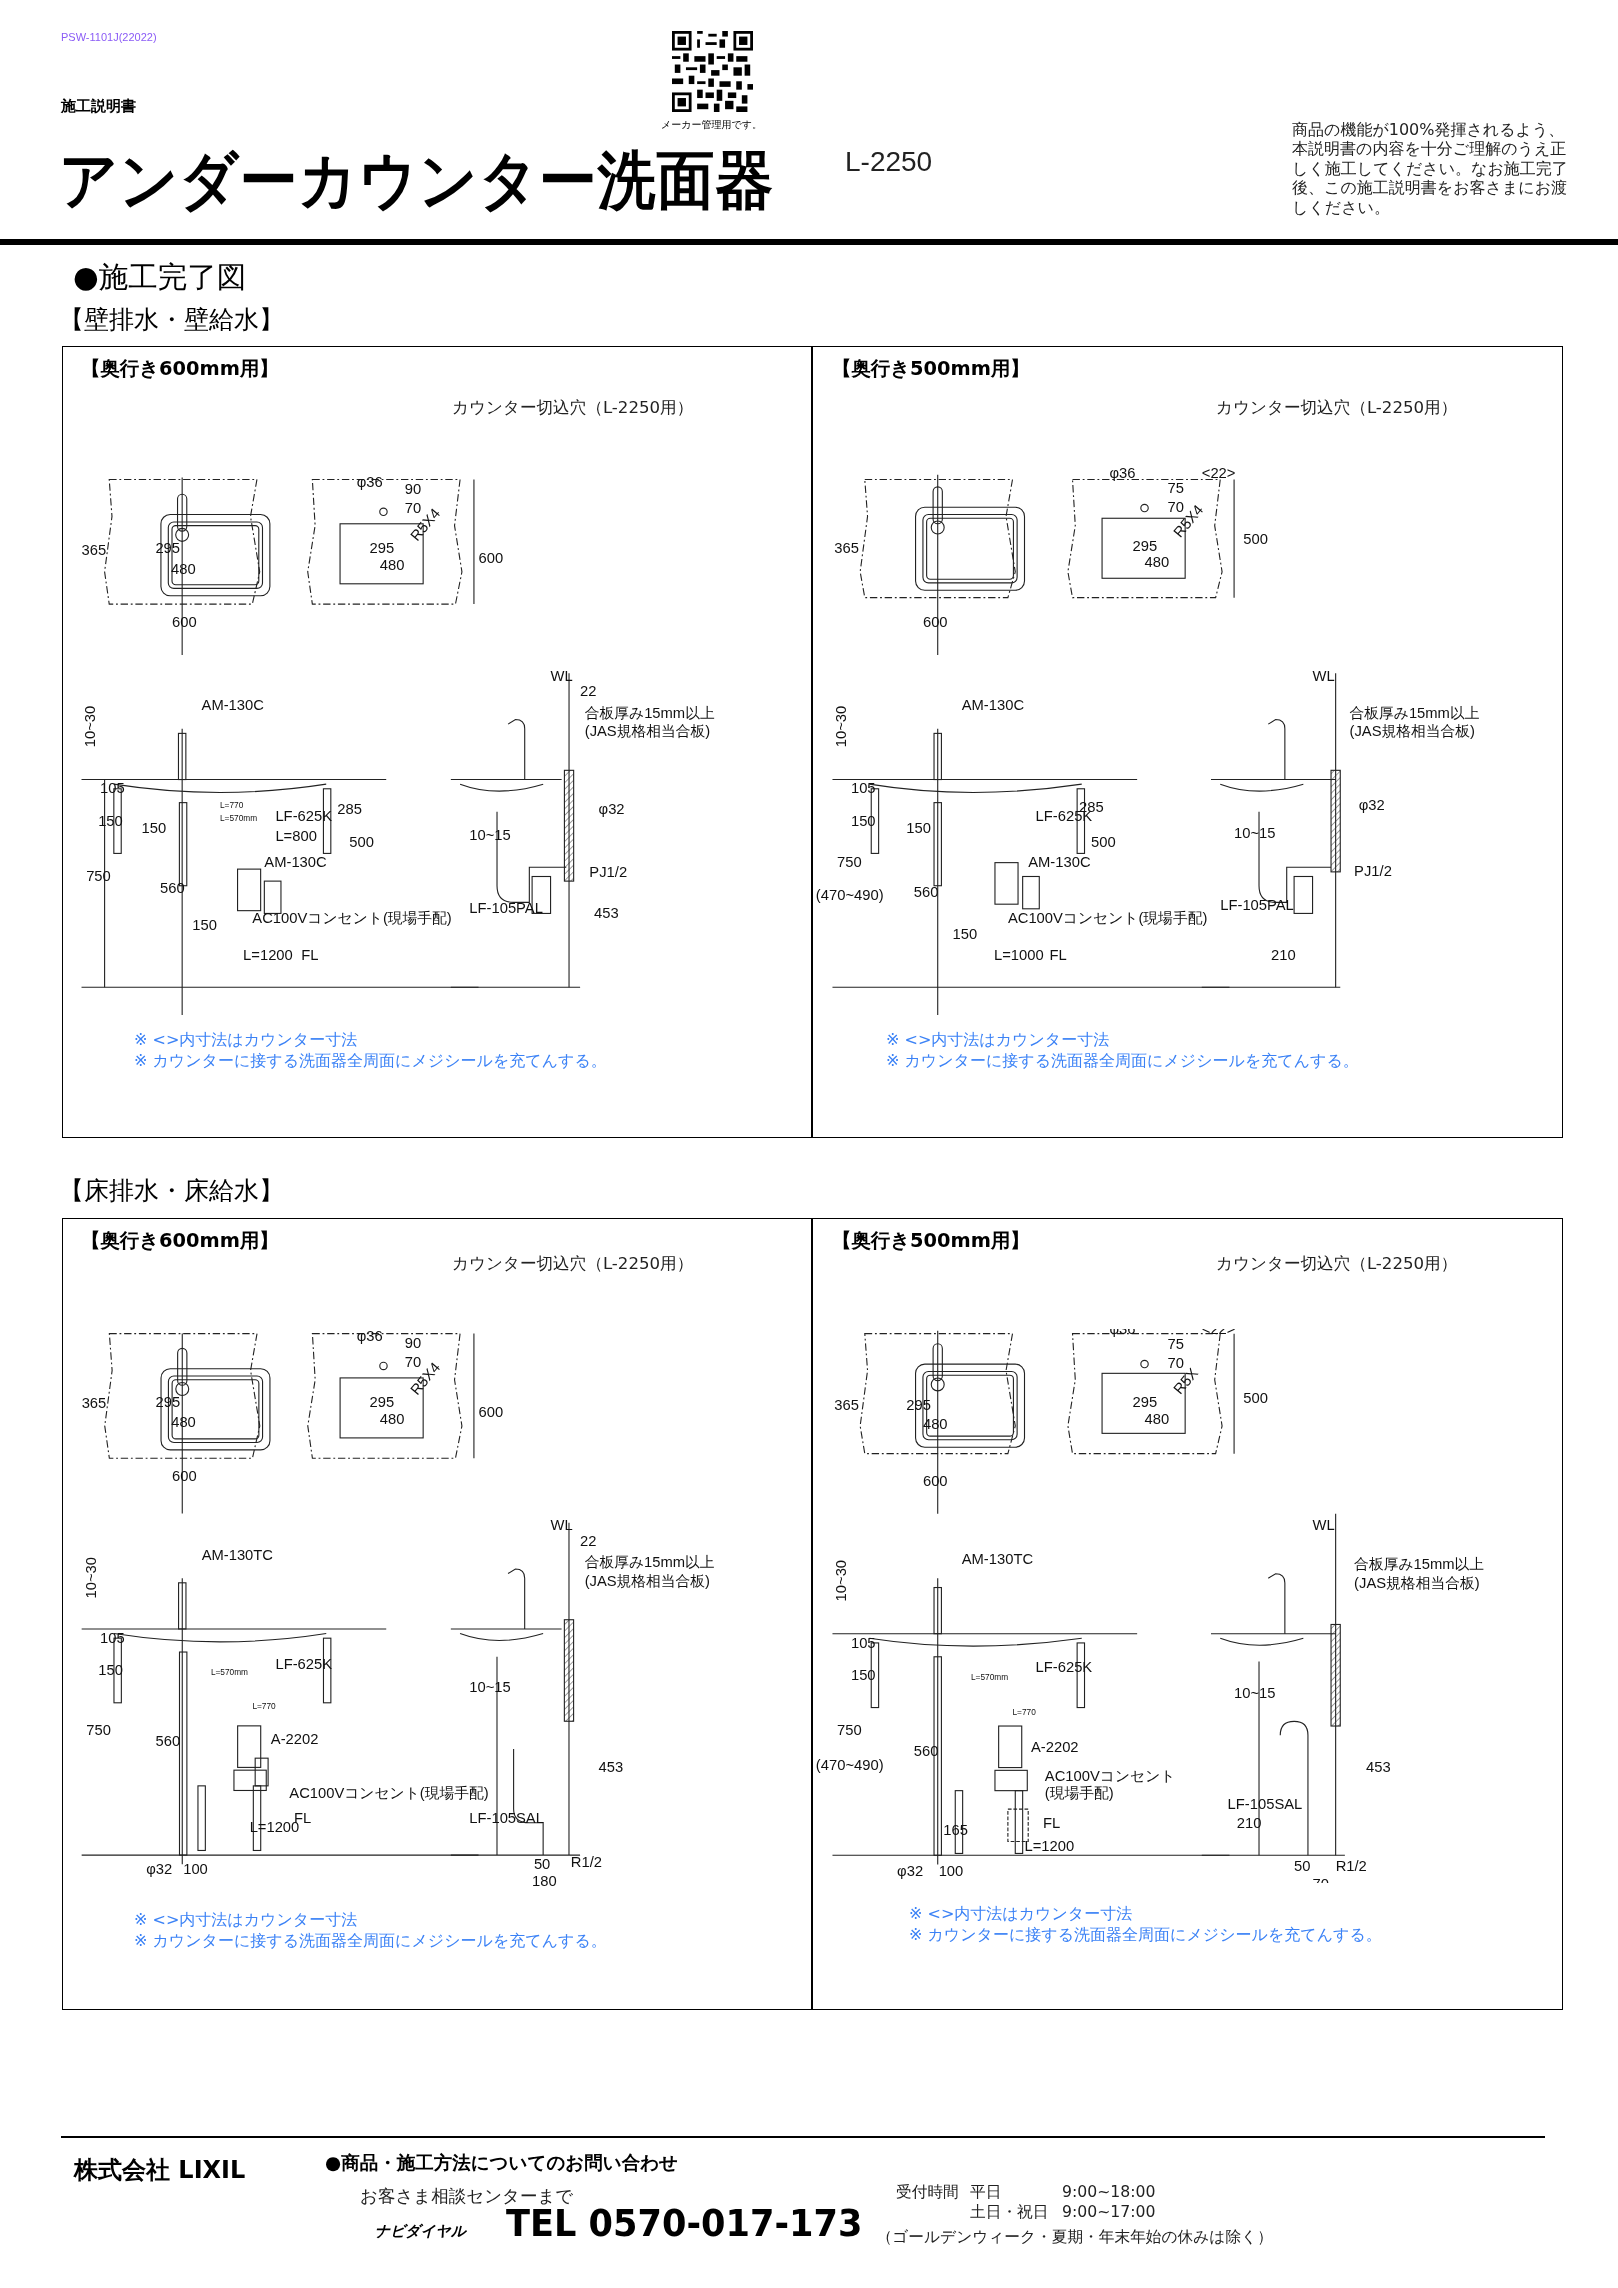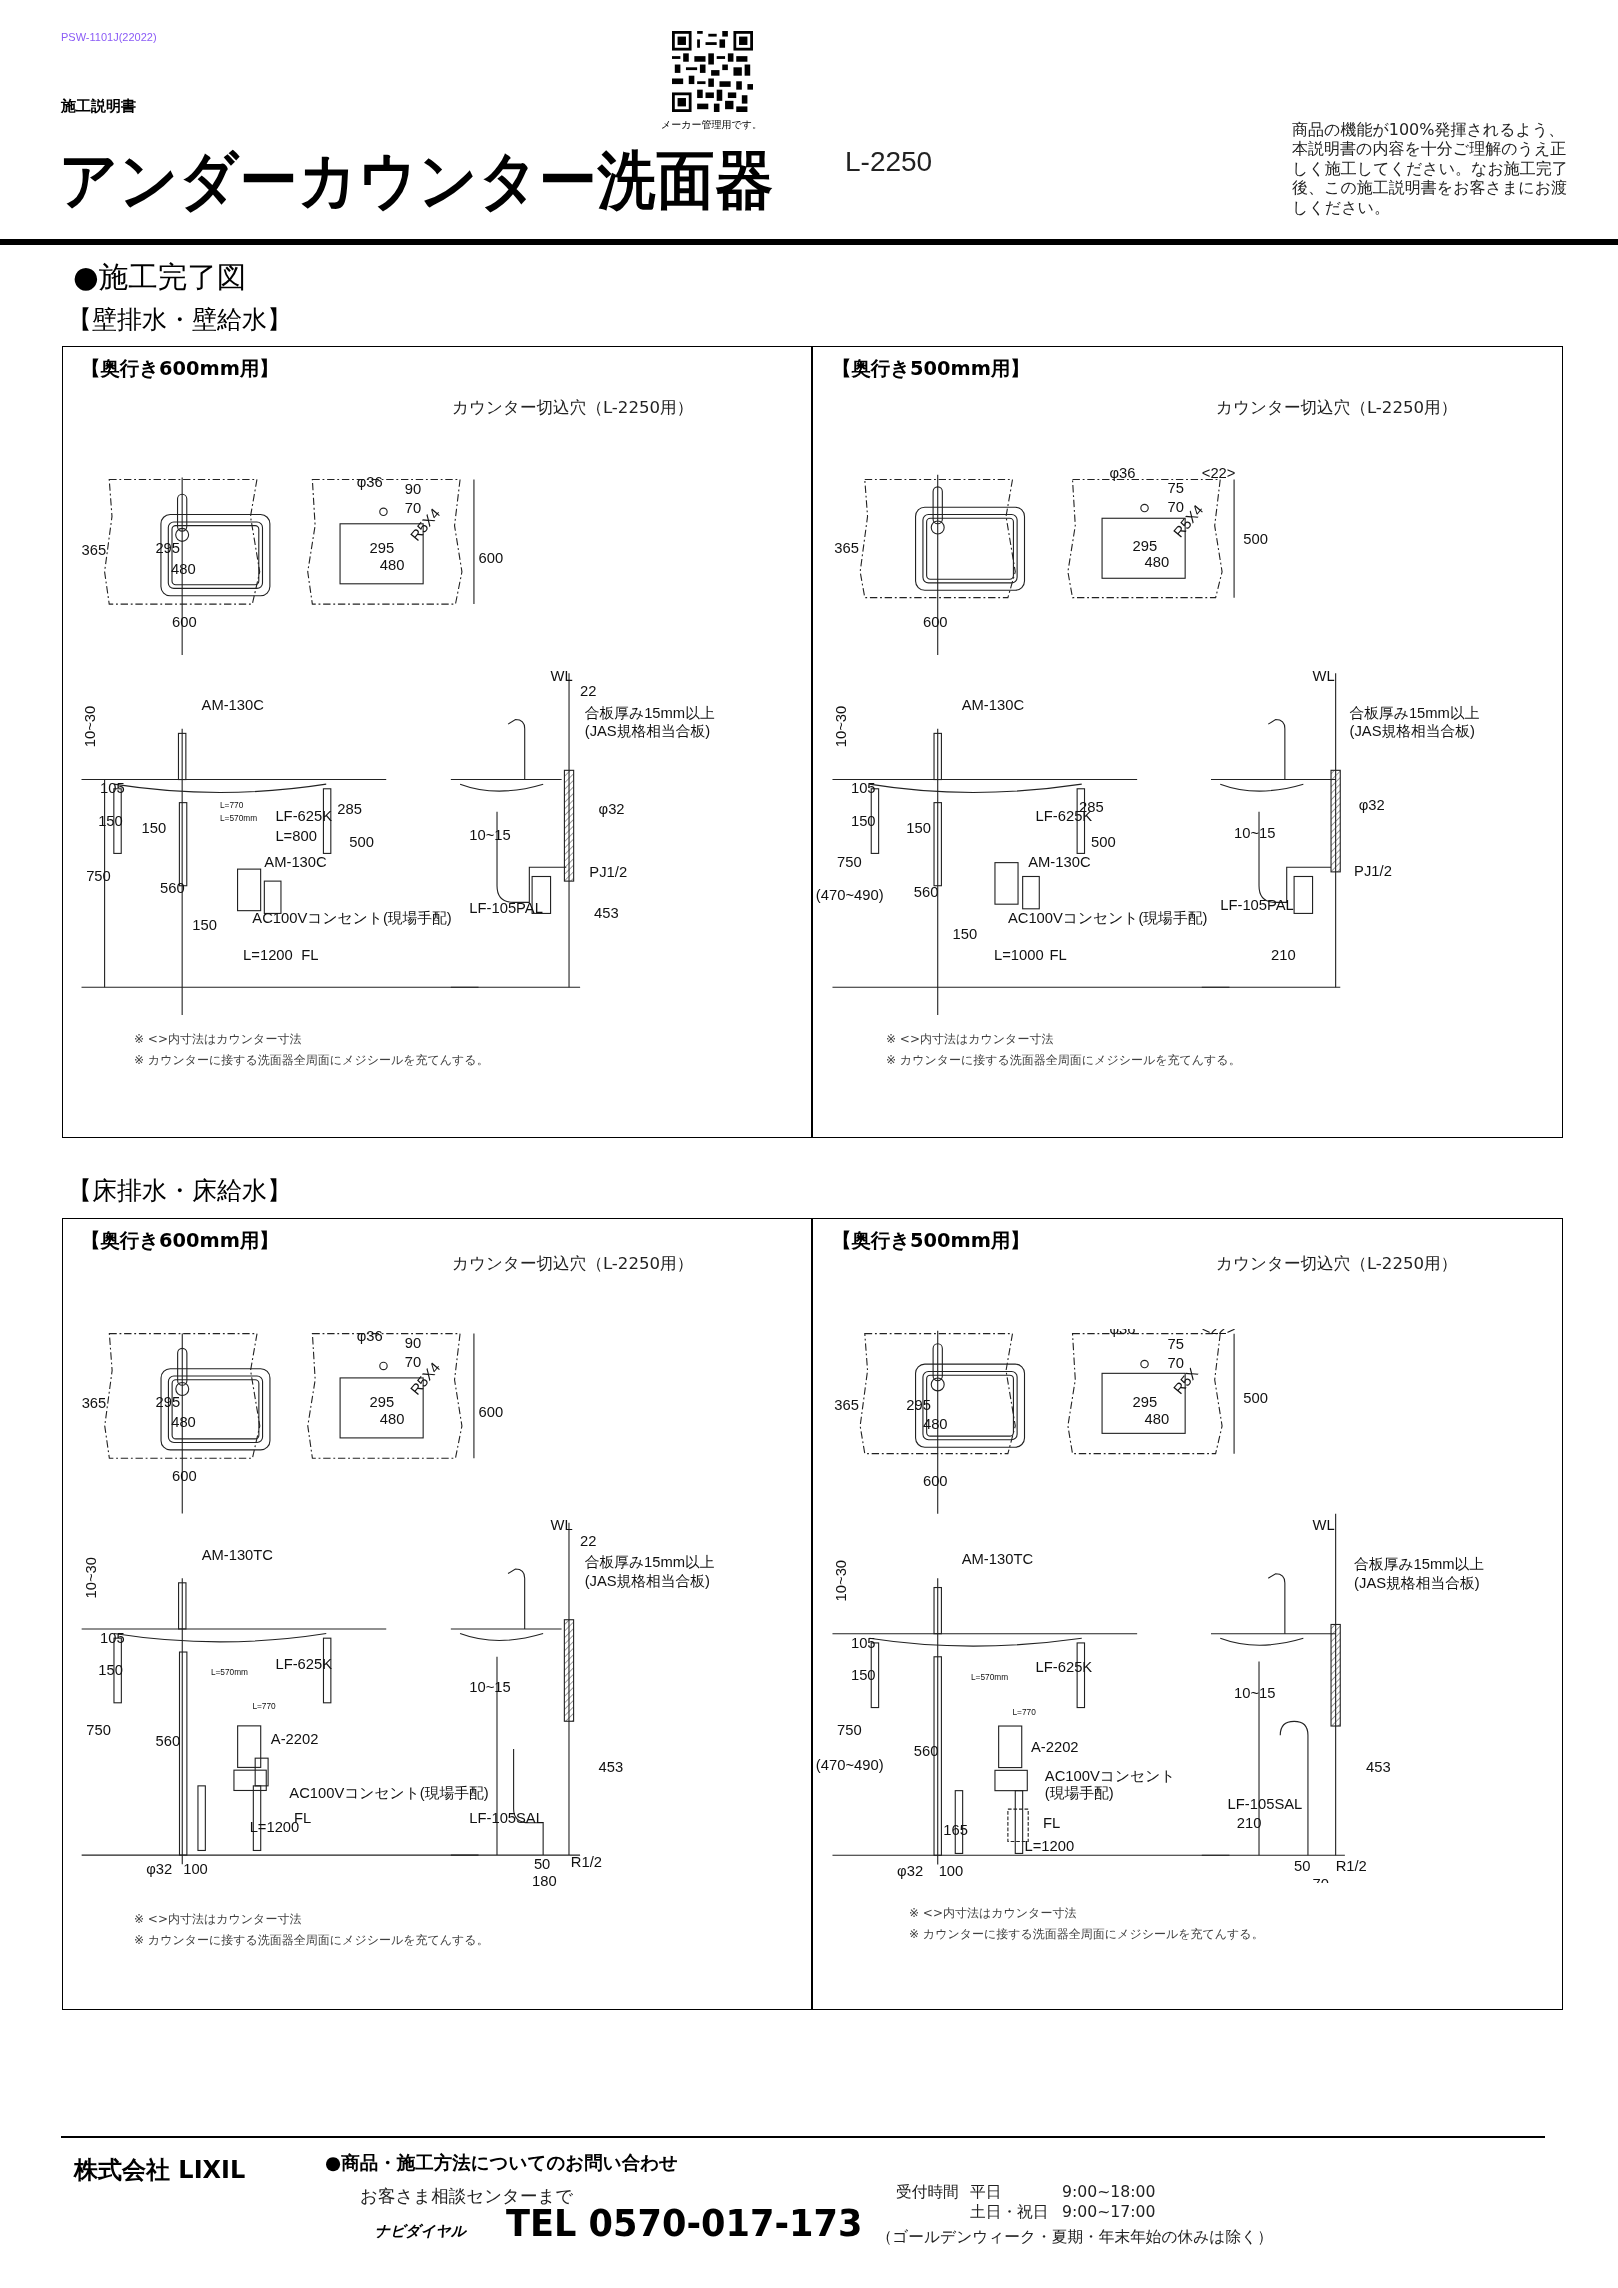--- a/index.html
+++ b/index.html
@@ -7,26 +7,26 @@
   .abs { position:absolute; }
   .doc-code { left:61px; top:31px; font-size:11px; font-family:"Liberation Sans", sans-serif; color:#8b5cf6; }
   .doc-type { left:61px; top:59px; font-size:15px; font-weight:bold;margin-top:38px; }
   .qr { left:670px; top:31px; width:85px; height:81px; }
   .qr-caption { left:661px; top:118px; font-size:10px; }
   .main-title { left:59px; top:138px; font-size:63px; font-weight:900; letter-spacing:0.9px; transform:scaleX(0.92); transform-origin:left; }
   .model { left:845px; top:146px; font-size:28px; font-family:"Liberation Sans", sans-serif; color:#222; }
   .notice { left:1292px; top:120px; width:277px; font-size:16px; line-height:19.4px; color:#222; }
   .hr-top { left:0; top:239px; width:1619px; height:5.5px; background:#000; }
   .sec-title { left:73px; top:258px; font-size:29.5px; }
-  .sub-title { left:59px; top:303px; font-size:25px;margin-left:8px; }
+  .sub-title { left:59px; top:303px; font-size:25px; }
   .box { border:1.8px solid #000; box-sizing:border-box; }
   .divider { width:1.8px; background:#000; }
   .panel-label { font-size:19.4px; font-weight:bold; }
   .cutout-caption { font-size:16.6px; color:#222; }
-  .note { font-size:12px; line-height:21px; color:#404040; }
+  .note { font-size:16px; line-height:21px; color:#3b82f6; }
   .dim { font-family:"Liberation Sans", sans-serif; font-size:16px; fill:#111; }
   .dim-s { font-family:"Liberation Sans", sans-serif; font-size:9px; fill:#111; }
   svg text { font-family:"Liberation Sans", sans-serif; }
   .footer-line { left:61px; top:2136px; width:1484px; height:1.8px; background:#000; }
   .company { left:74px; top:2154px; font-size:24px; font-weight:bold; }
   .inq-title { left:325px; top:2150px; font-size:18.5px; font-weight:bold; }
   .inq-sub { left:360px; top:2184px; font-size:17.5px; color:#222; }
   .navi { left:375px; top:2222px; font-size:14.8px; font-weight:bold; font-style:italic; }
   .tel { left:506px; top:2202px; font-size:37px; font-weight:900; transform:scaleX(0.95); transform-origin:left; }
   .hours { left:884px; top:2182px; font-size:15.7px; line-height:20px; color:#222; }

